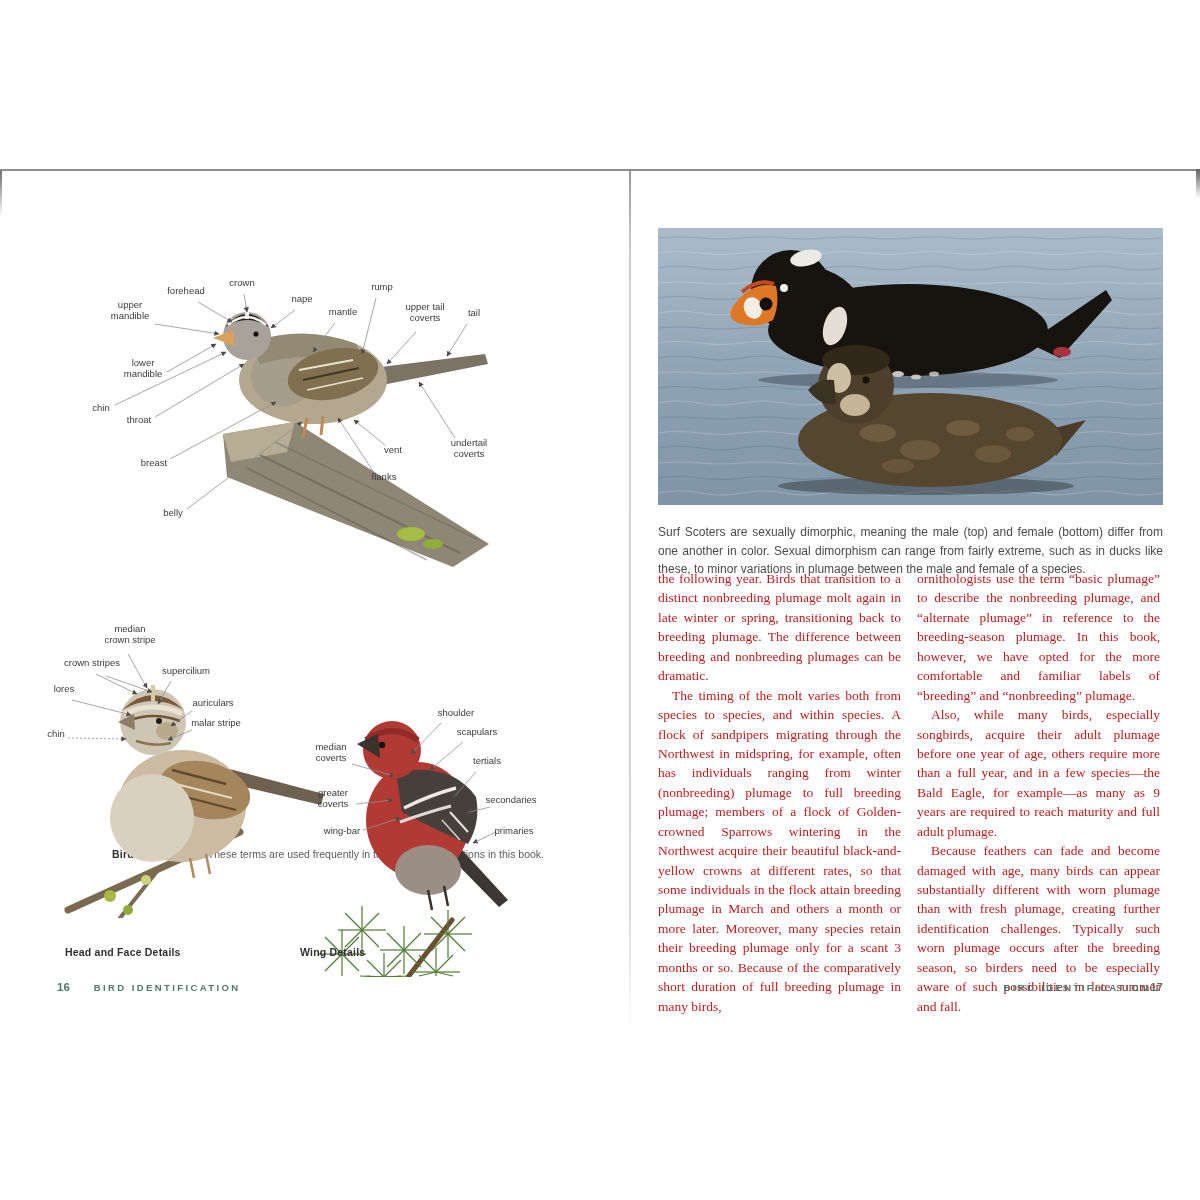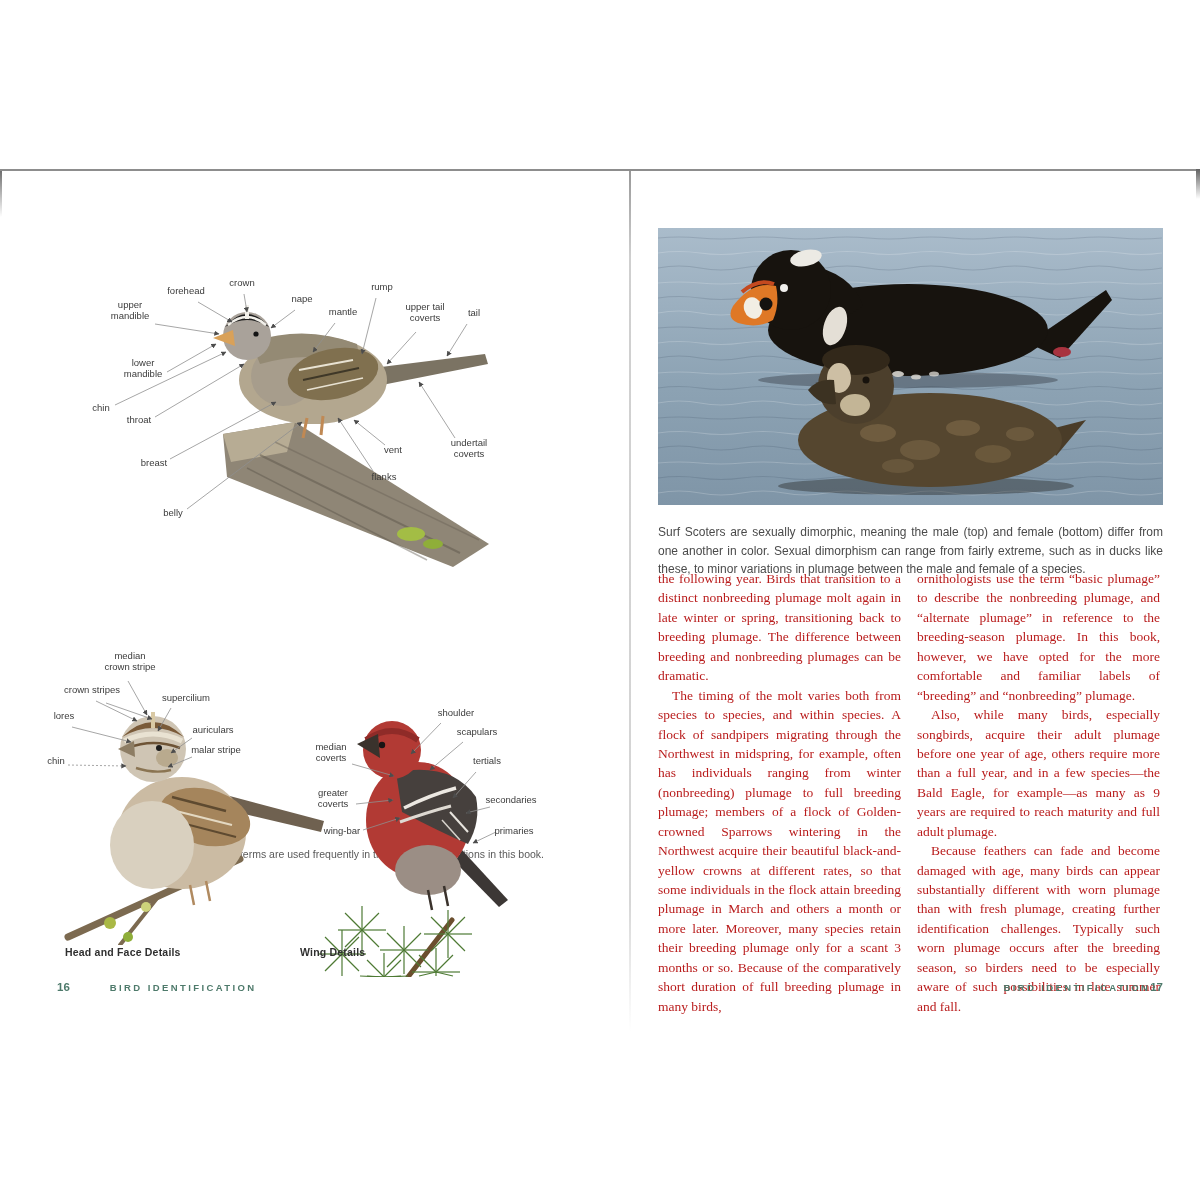--- a/index.html
+++ b/index.html
@@ -9,21 +9,21 @@
   
   .top-rule{position:absolute;left:0;top:169px;width:1200px;height:2px;background:#8d8d8d;}
   .gutter{position:absolute;left:629px;top:171px;width:2px;height:860px;
           background:linear-gradient(to bottom,#999 0%,#cfcfcf 10%,#d6d6d6 85%,#ffffff 100%);}
   .edge-left{position:absolute;left:0;top:171px;width:2px;height:46px;background:linear-gradient(#6f6f6f,#fff);}
   .edge-right{position:absolute;left:1196px;top:169px;width:4px;height:30px;background:linear-gradient(#616161,#fff);}
 
   
   figure{margin:0;padding:0;position:absolute;}
   .fig-topo{left:55px;top:272px;width:500px;height:295px;}
-  .fig-head{left:40px;top:645px;width:290px;height:300px;}
+  .fig-head{left:40px;top:618px;width:290px;height:300px;}
   .fig-wing{left:300px;top:692px;width:290px;height:285px;}
   .photo-fig{left:658px;top:228px;width:505px;height:277px;}
 
   .diag-label{font-family:"Liberation Sans",sans-serif;font-size:9.5px;fill:#3b3b3b;}
   .leader{stroke:#8f8f8f;stroke-width:0.8;fill:none;}
 
   .topo-cap{position:absolute;left:57px;top:576px;width:480px;font-size:10.5px;color:#5a5a5a;}
   .topo-cap b{color:#2f2f2f;margin-right:9px;letter-spacing:.2px;}
   .small-cap{position:absolute;font-size:10.5px;font-weight:bold;color:#2f2f2f;letter-spacing:.2px;padding-left:8px;}
   .cap-head{left:57px;top:946px;}
@@ -37,21 +37,21 @@
            color:#b91c1c;text-align:justify;}
   .col{width:243px;}
   .col p{margin:0;}
   .col p.indent{text-indent:14px;}
 
   .footer{position:absolute;top:981px;font-size:9.5px;font-weight:bold;letter-spacing:2.4px;
           color:#4e7a6b;}
   .footer-left{left:57px;}
   .footer-right{left:658px;width:505px;text-align:right;}
   .page-num{font-size:11.5px;letter-spacing:0;font-weight:bold;color:#4e7a6b;}
-  .footer-left .page-num{margin-right:40px;}
+  .footer-left .page-num{margin-right:24px;}
   .footer-right .page-num{}
 </style>
 </head>
 <body>
 
 <div class="spread">
 
   <div class="top-rule"></div>
   <div class="gutter"></div>
   <div class="edge-left"></div>

